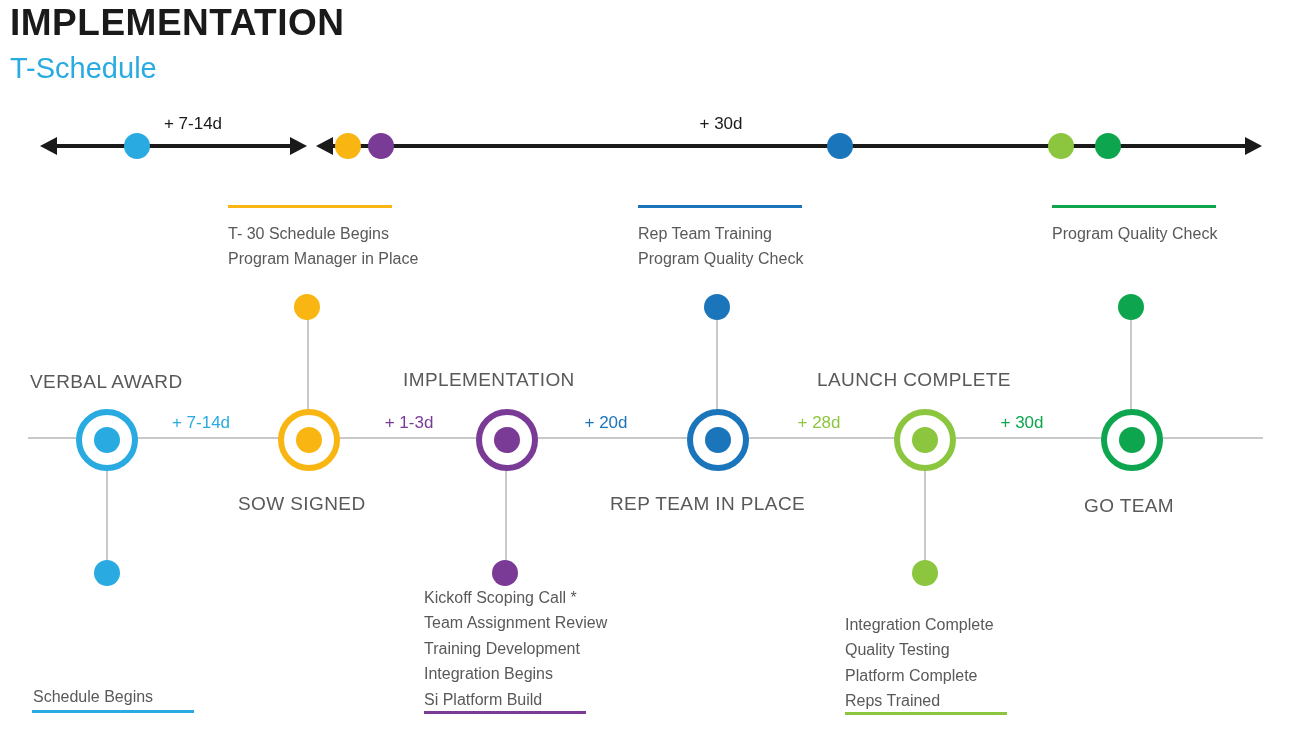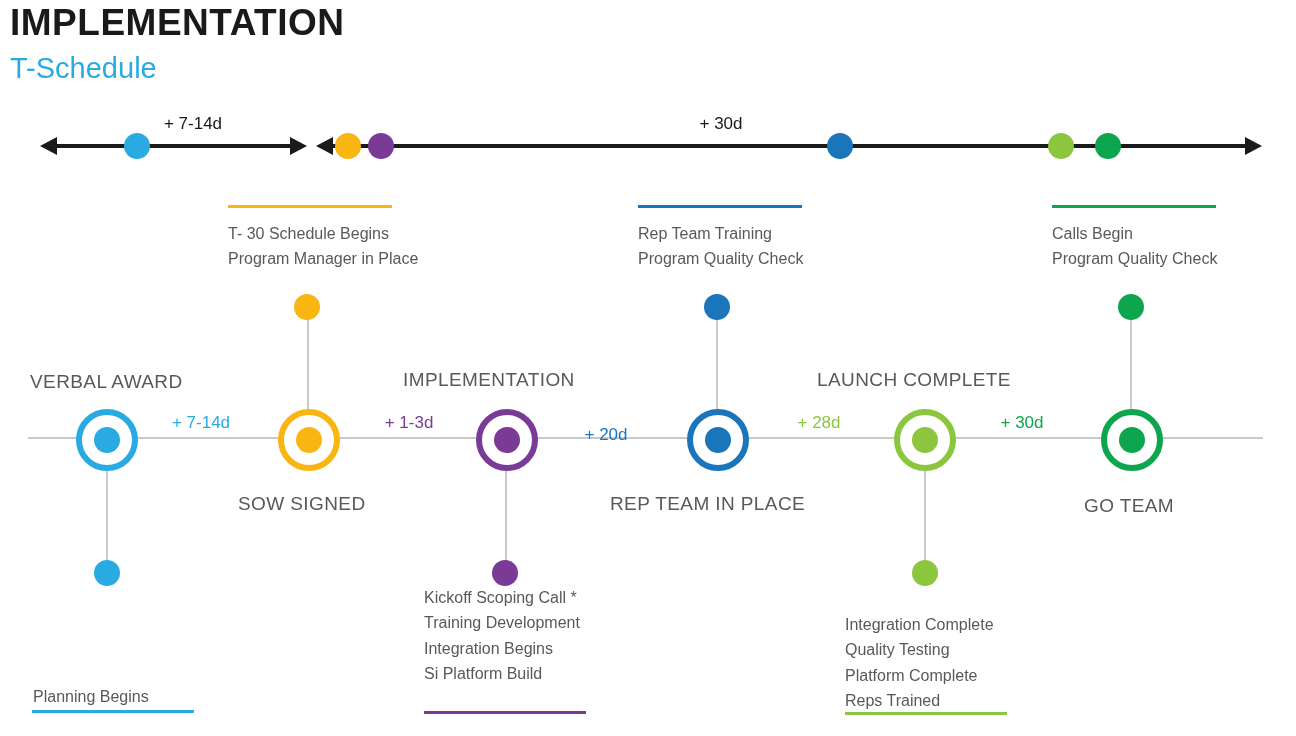--- a/index.html
+++ b/index.html
@@ -53,21 +53,21 @@
   .r-cyan   { border-color:#29ABE2; }
   .r-yellow { border-color:#F9B612; }
   .r-purple { border-color:#7A3B96; }
   .r-blue   { border-color:#1B75BB; }
   .r-lgreen { border-color:#8CC63F; }
   .r-green  { border-color:#0DA64F; }
 
   .interval { font-size:17px; width:92px; text-align:center; white-space:nowrap; }
   .t-cyan   { color:#29ABE2; }
   .t-purple { color:#7A3B96; }
-  .t-blue   { color:#1B75BB;margin-top:12px; }
+  .t-blue   { color:#1B75BB; }
   .t-lgreen { color:#8CC63F;text-align:center; }
   .t-green  { color:#0DA64F; }
 
   .milestone-title { font-size:19px; color:#58595B; letter-spacing:0.4px; white-space:nowrap; }
 
   .underline { height:3px; }
 </style>
 </head>
 <body>
 
@@ -97,21 +97,20 @@
     <div class="note-line">T- 30 Schedule Begins</div>
     <div class="note-line">Program Manager in Place</div>
   </div>
   <div class="abs" style="left:638px; top:205px;">
     <div class="note-bar b-blue"></div>
     <div class="note-line">Rep Team Training</div>
     <div class="note-line">Program Quality Check</div>
   </div>
   <div class="abs" style="left:1052px; top:205px;">
     <div class="note-bar b-green"></div>
-    <div class="note-line">Calls Begin</div>
     <div class="note-line">Program Quality Check</div>
   </div>
 
   <div class="abs tl-line" style="left:28px; top:437px; width:1235px;"></div>
 
   <div class="abs connector" style="left:106px;  top:440px; height:133px;"></div>
   <div class="abs connector" style="left:307px;  top:307px; height:133px;"></div>
   <div class="abs connector" style="left:505px;  top:440px; height:133px;"></div>
   <div class="abs connector" style="left:716px;  top:307px; height:133px;"></div>
   <div class="abs connector" style="left:924px;  top:440px; height:133px;"></div>
@@ -150,26 +149,27 @@
   <div class="abs interval t-green" style="left:976px; top:413px;">+ 30d</div>
 
   <div class="abs milestone-title" style="left:30px;   top:371px;">VERBAL AWARD</div>
   <div class="abs milestone-title" style="left:238px;  top:493px;">SOW SIGNED</div>
   <div class="abs milestone-title" style="left:403px;  top:369px;">IMPLEMENTATION</div>
   <div class="abs milestone-title" style="left:817px;  top:369px;">LAUNCH COMPLETE</div>
   <div class="abs milestone-title" style="left:610px;  top:493px;">REP TEAM IN PLACE</div>
   <div class="abs milestone-title" style="left:1084px; top:495px;">GO TEAM</div>
 
   <div class="abs" style="left:33px; top:684px;">
-    <div class="note-line">Planning Begins</div>
+    <div class="note-line">Schedule Begins</div>
   </div>
   <div class="abs underline b-cyan" style="left:32px; top:710px; width:162px;"></div>
 
   <div class="abs" style="left:424px; top:585px;">
     <div class="note-line">Kickoff Scoping Call *</div>
+    <div class="note-line">Team Assignment Review</div>
     <div class="note-line">Training Development</div>
     <div class="note-line">Integration Begins</div>
     <div class="note-line">Si Platform Build</div>
   </div>
   <div class="abs underline b-purple" style="left:424px; top:711px; width:162px;"></div>
 
   <div class="abs" style="left:845px; top:612px;">
     <div class="note-line">Integration Complete</div>
     <div class="note-line">Quality Testing</div>
     <div class="note-line">Platform Complete</div>

